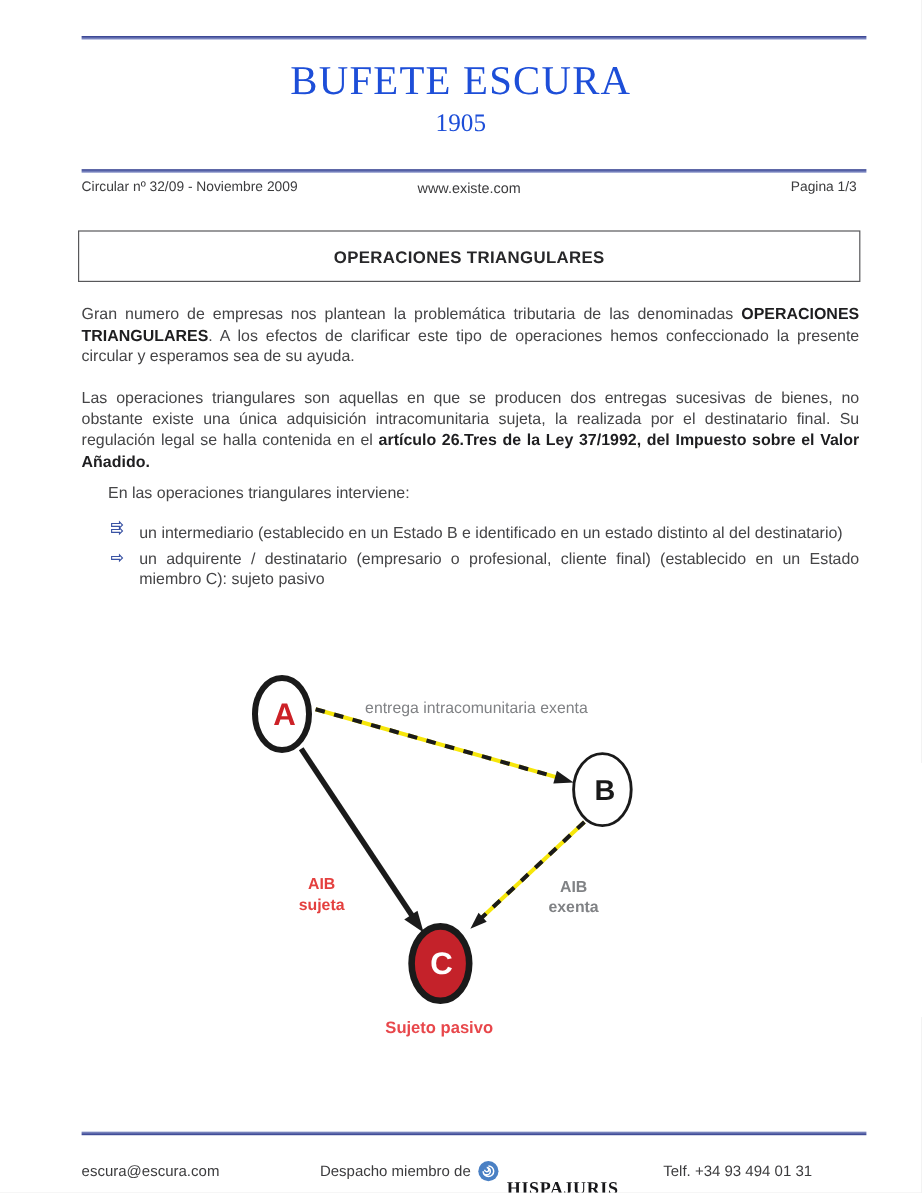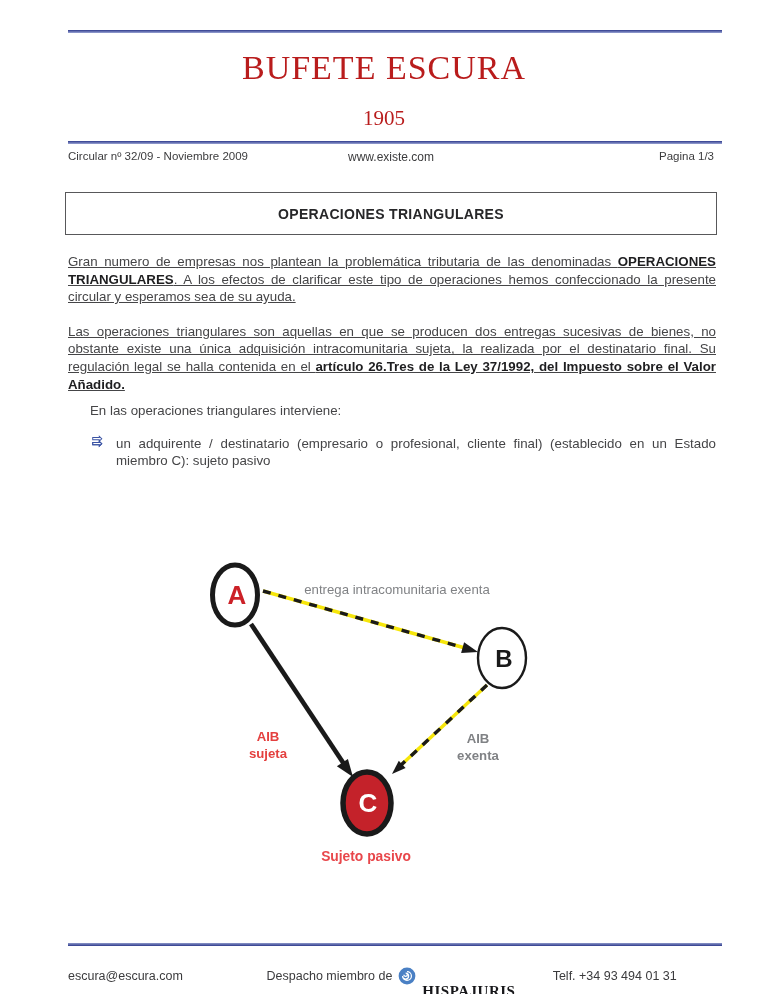--- a/index.html
+++ b/index.html
@@ -5,33 +5,33 @@
   html,body{margin:0;padding:0;background:#e8e8e8;}
   .page{
     position:relative;width:768px;height:994px;background:#ffffff;
     font-family:"Liberation Sans",sans-serif;color:#454547;overflow:hidden;
     margin:0 auto;
   }
   .rule{position:absolute;left:68px;width:654px;height:3px;
         background:linear-gradient(#2e3a8c,#9aa4d4);}
   .rule.bottom{background:linear-gradient(#8d98c9,#2e3a8c);}
   .brand{position:absolute;left:0;top:50px;width:768px;text-align:center;
-         font-family:"Liberation Serif",serif;color:#b91c1c;}
+         font-family:"Liberation Serif",serif;color:#1d4ed8;}
   .brand-name{font-size:34px;letter-spacing:1px;line-height:36px;}
-  .brand-year{font-size:21px;line-height:24px;margin-top:20px;}
+  .brand-year{font-size:21px;line-height:24px;margin-top:4px;}
   .meta-row{position:absolute;left:68px;top:150px;width:646px;display:flex;
             align-items:flex-start;font-size:11.5px;color:#3b3b3d;}
   .meta-left{flex:1;text-align:left;}
   .meta-center{flex:1;text-align:center;font-size:12px;}
   .meta-right{flex:1;text-align:right;}
   .title-box{position:absolute;left:65px;top:192px;width:650px;height:41px;
              border:1.5px solid #58585a;display:flex;align-items:center;justify-content:center;}
   .title-box span{font-weight:bold;font-size:14px;letter-spacing:.3px;color:#272729;}
   .bodytext{position:absolute;left:68px;top:253px;width:648px;
-            font-size:13.3px;line-height:17.6px;text-align:justify;text-decoration:underline;}
+            font-size:13.3px;line-height:17.6px;text-align:justify;}
   .bodytext p{margin:0 0 17px 0;}
   .bodytext b{color:#1e1e20;}
   .intro{position:absolute;left:90px;top:403px;width:640px;font-size:13.3px;}
   .bullets{position:absolute;left:92px;top:430px;width:624px;
            font-size:13.3px;line-height:17.6px;}
   .bullet-item{position:relative;padding-left:24px;margin-bottom:4.5px;text-align:justify;}
   .bullet-arrow{position:absolute;left:0;top:0;color:#3A53A4;font-weight:bold;
                 font-family:"DejaVu Sans",sans-serif;font-size:13.5px;line-height:17.6px;}
   .diagram{position:absolute;left:0;top:550px;}
   .diagram text{font-family:"Liberation Sans",sans-serif;}
@@ -74,20 +74,21 @@
   </div>
 
   <div class="intro">En las operaciones triangulares interviene:</div>
 
   <div class="bullets">
     <div class="bullet-item">
       <span class="bullet-arrow">⇨</span>
     </div>
     <div class="bullet-item">
       <span class="bullet-arrow">⇨</span>
+      <span>un intermediario (establecido en un Estado B e identificado en un estado distinto al del destinatario)</span>
     </div>
     <div class="bullet-item">
       <span class="bullet-arrow">⇨</span>
       <span>un adquirente / destinatario (empresario o profesional, cliente final) (establecido en un Estado miembro C): sujeto pasivo</span>
     </div>
   </div>
 
   <svg class="diagram" width="768" height="335" viewBox="0 0 768 335">
 
     <g>

